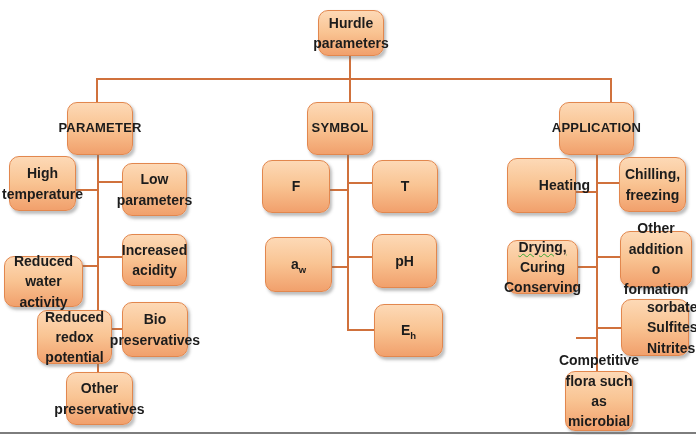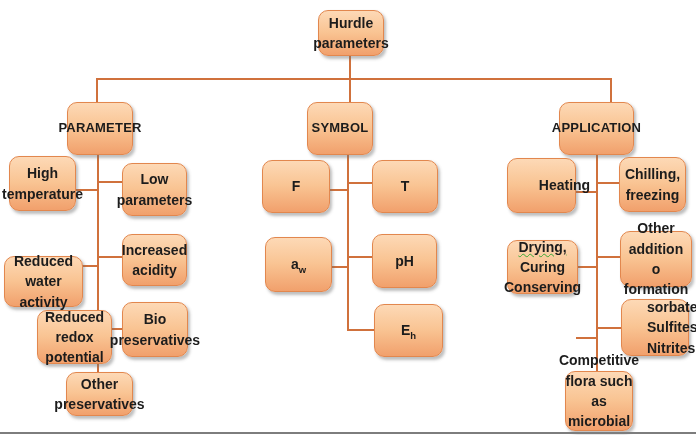--- a/index.html
+++ b/index.html
@@ -84,21 +84,21 @@
   <div class="node" style="left:122px;top:163px;width:65px;height:53px;">Low
 parameters</div>
   <div class="node" style="left:4px;top:256px;width:79px;height:51px;">Reduced water
 activity</div>
   <div class="node" style="left:122px;top:234px;width:65px;height:52px;">Increased
 acidity</div>
   <div class="node" style="left:4px;top:310px;width:75px;height:54px;margin-left:33px;">Reduced redox
 potential</div>
   <div class="node" style="left:122px;top:302px;width:66px;height:55px;">Bio
 preservatives</div>
-  <div class="node" style="left:66px;top:372px;width:67px;height:44px;">Other
+  <div class="node" style="left:66px;top:372px;width:67px;height:53px;">Other
 preservatives</div>
 
   <div class="node" style="left:262px;top:160px;width:68px;height:53px;">
     <span>F</span>
   </div>
   <div class="node" style="left:372px;top:160px;width:66px;height:53px;">
     <span>T</span>
   </div>
   <div class="node" style="left:265px;top:237px;width:67px;height:55px;">
     <span><span>a</span><sub>w</sub></span>

